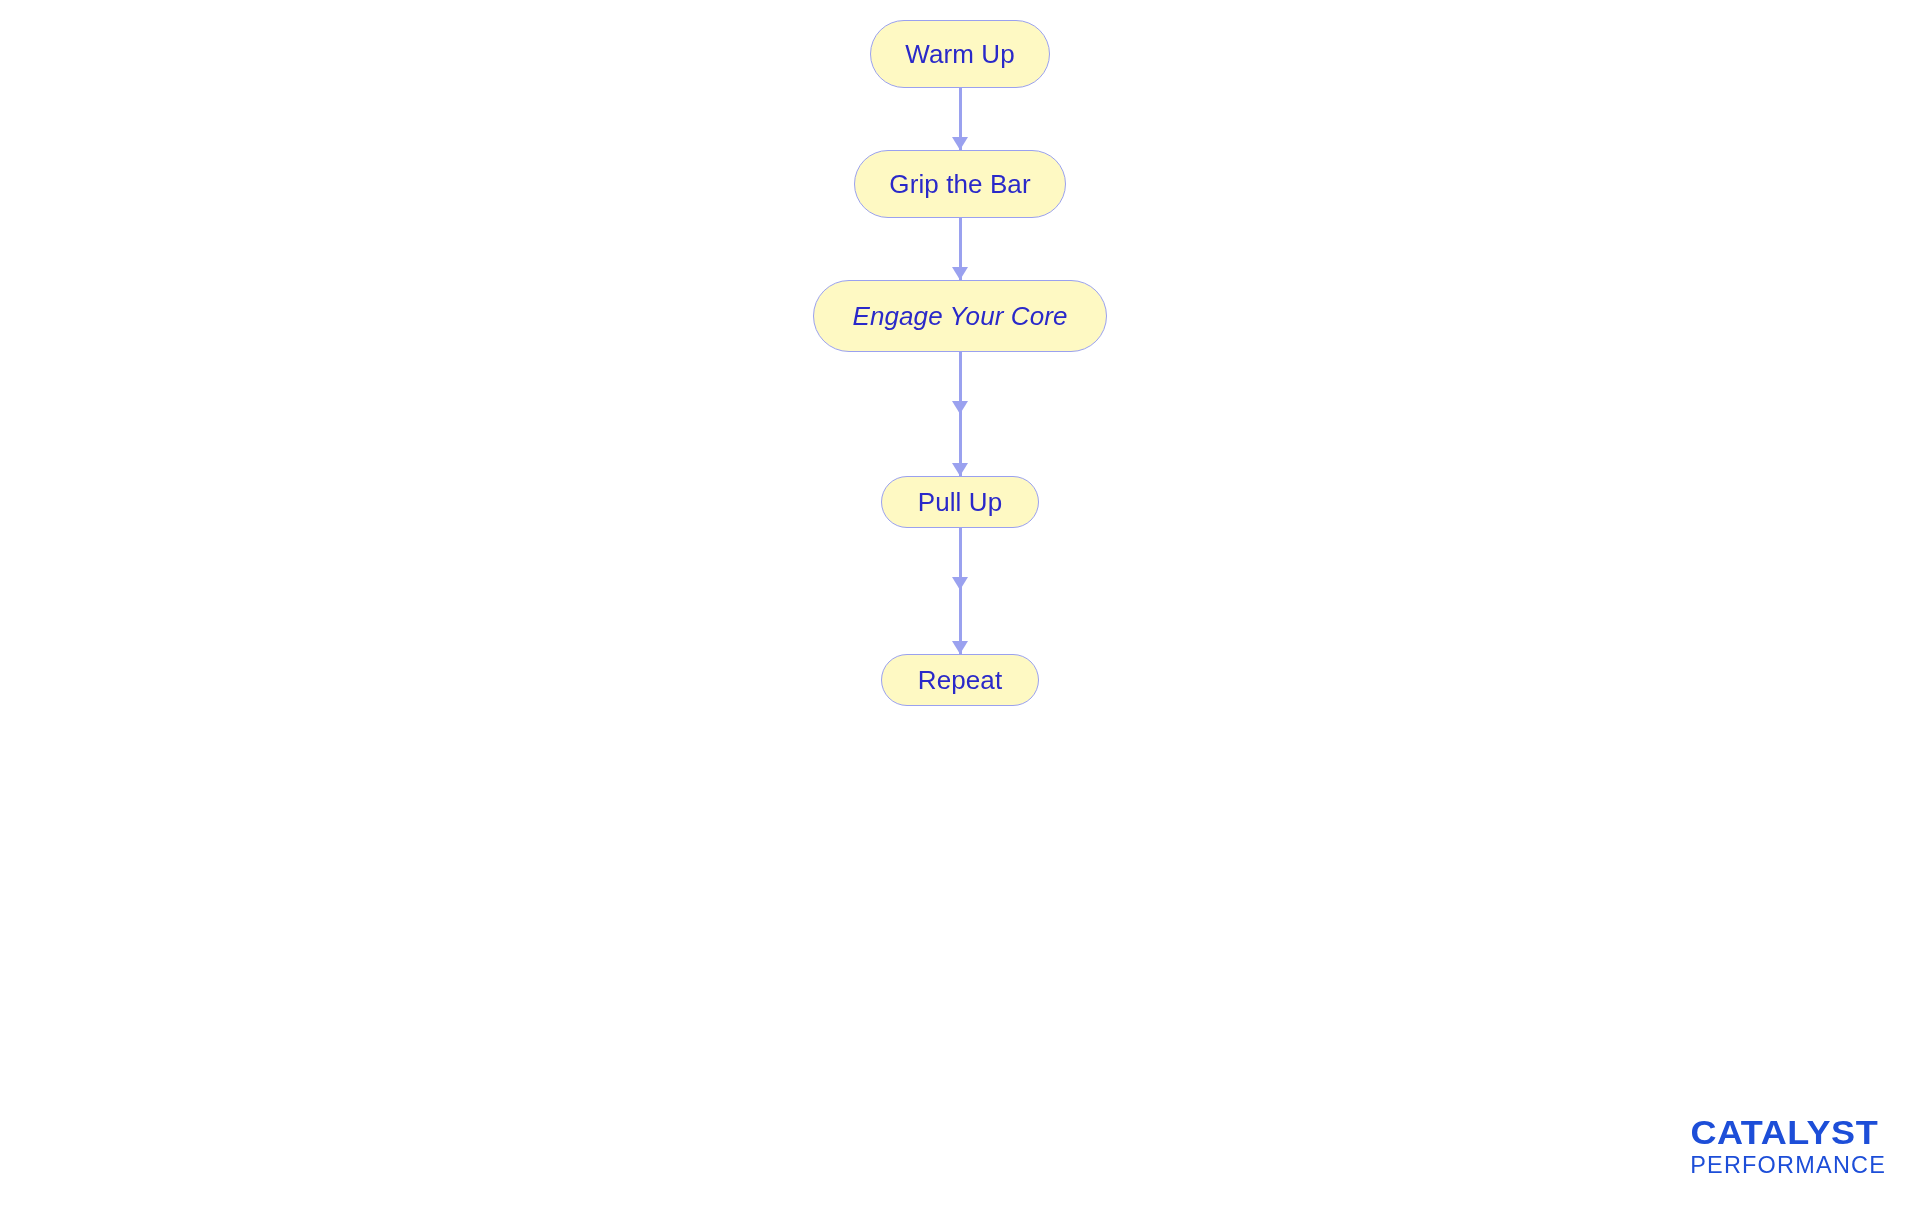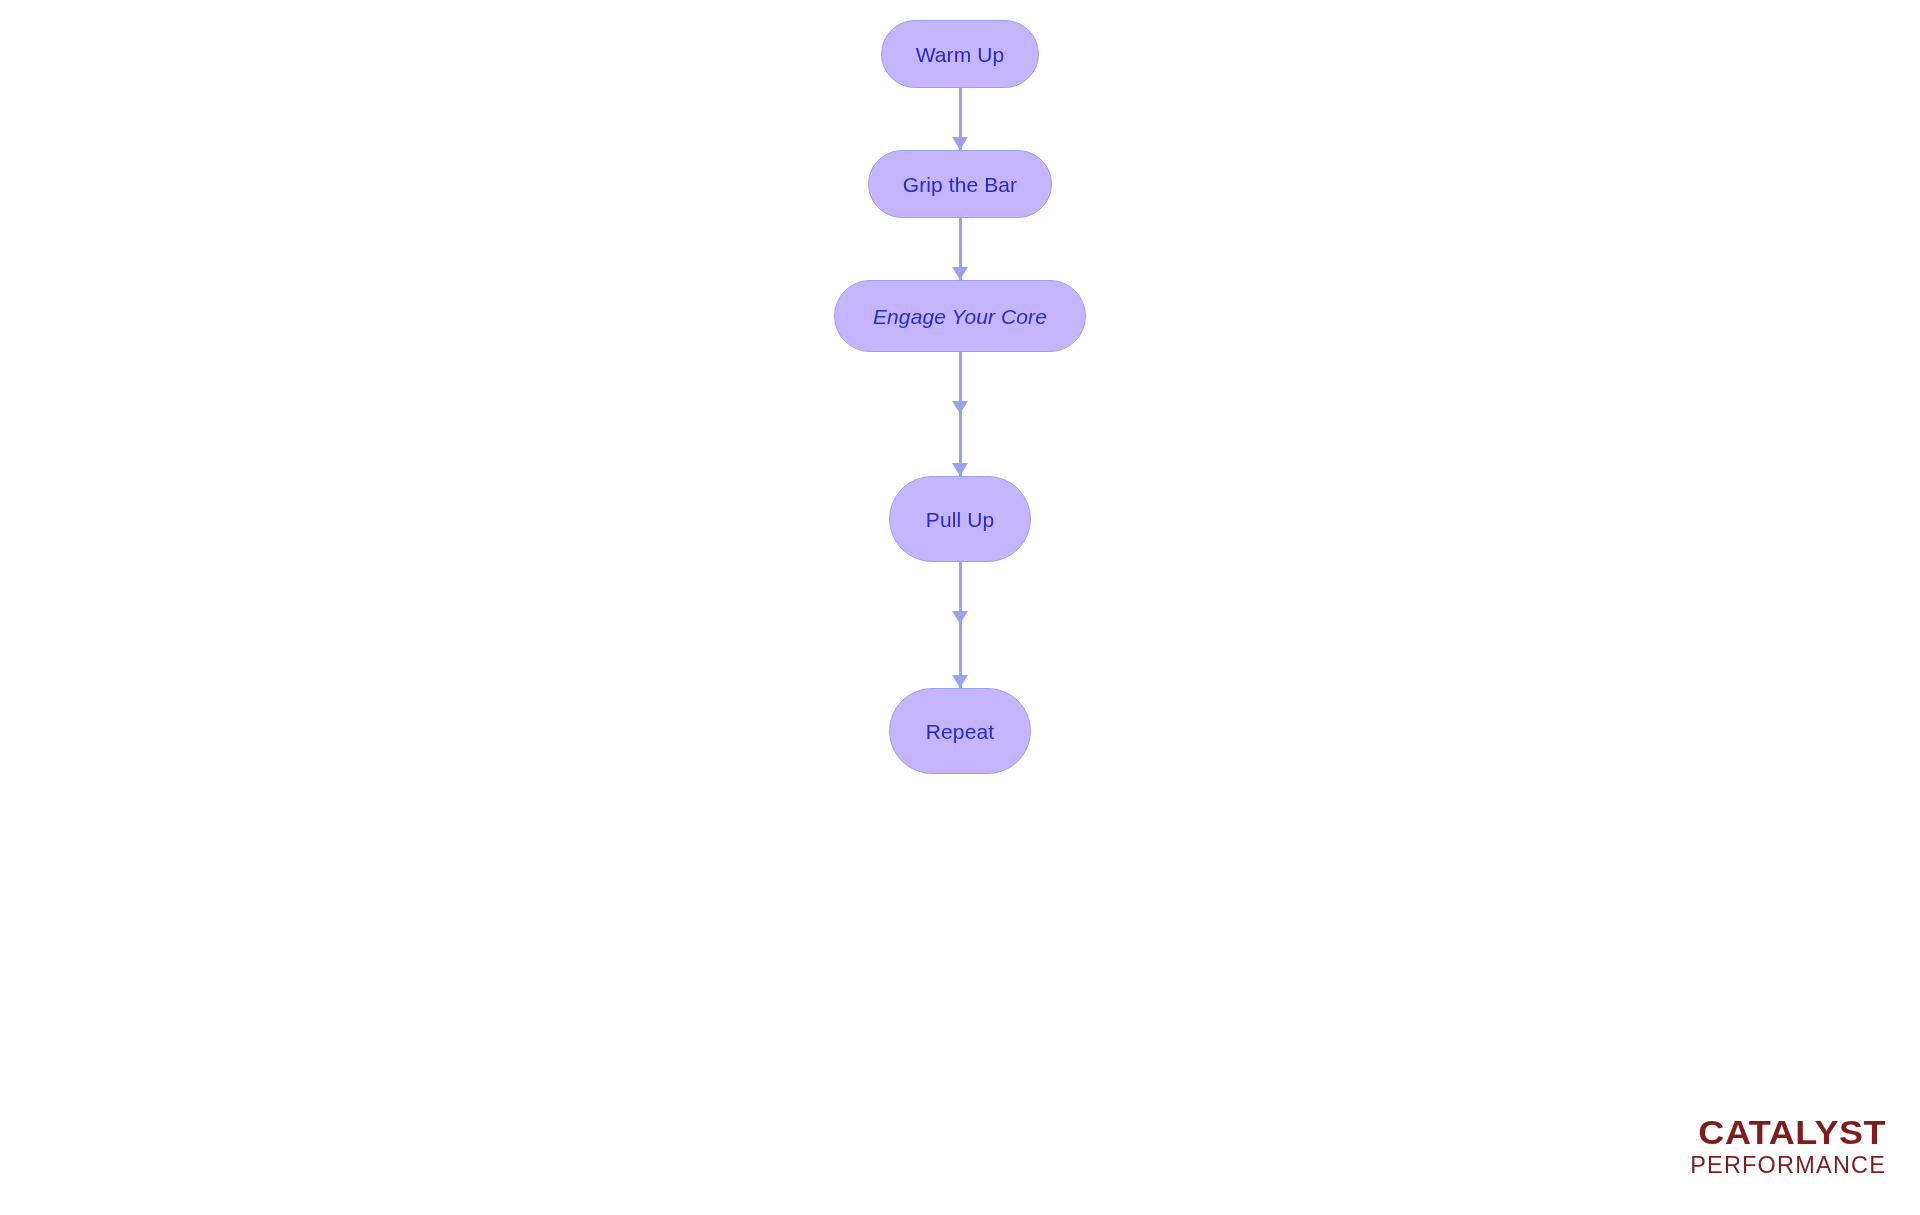--- a/index.html
+++ b/index.html
@@ -34,33 +34,33 @@
   .flow-step {
     display: flex;
     flex-direction: column;
     align-items: center;
   }
 
   .node {
     display: flex;
     align-items: center;
     justify-content: center;
-    background: #c4b5fd;
+    background: #fef9c3;
     border: 1.5px solid #9aa1ef;
     border-radius: 999px;
     color: #2a29c9;
-    font-size: 21px;
+    font-size: 26px;
     font-weight: 400;
     letter-spacing: 0.1px;
     white-space: nowrap;
     line-height: 1;
   }
 
   .node.h-sm { height: 68px; padding: 0 34px; }
-  .node.h-md { height: 86px; padding: 0 36px; }
+  .node.h-md { height: 52px; padding: 0 36px; }
   .node.h-lg { height: 72px; padding: 0 38px; font-style: italic; }
 
   
   .connector {
     position: relative;
     width: 14px;
     display: flex;
     justify-content: center;
   }
   .connector .shaft {
@@ -88,22 +88,22 @@
   .c-h6 { height: 64px; }
 
   
   #flow-top-spacer { height: 20px; width: 1px; }
 
   
   #brand-logo {
     position: absolute;
     right: 34px;
     bottom: 38px;
-    text-align: right;
-    color: #7f1d1d;
+    text-align: center;
+    color: #1d4ed8;
     user-select: none;
   }
   #brand-logo .brand-primary {
     font-family: "Liberation Sans", sans-serif;
     font-size: 34px;
     font-weight: 700;
     letter-spacing: 0.5px;
     line-height: 1;
     transform: scaleX(1.06);
     transform-origin: right center;

